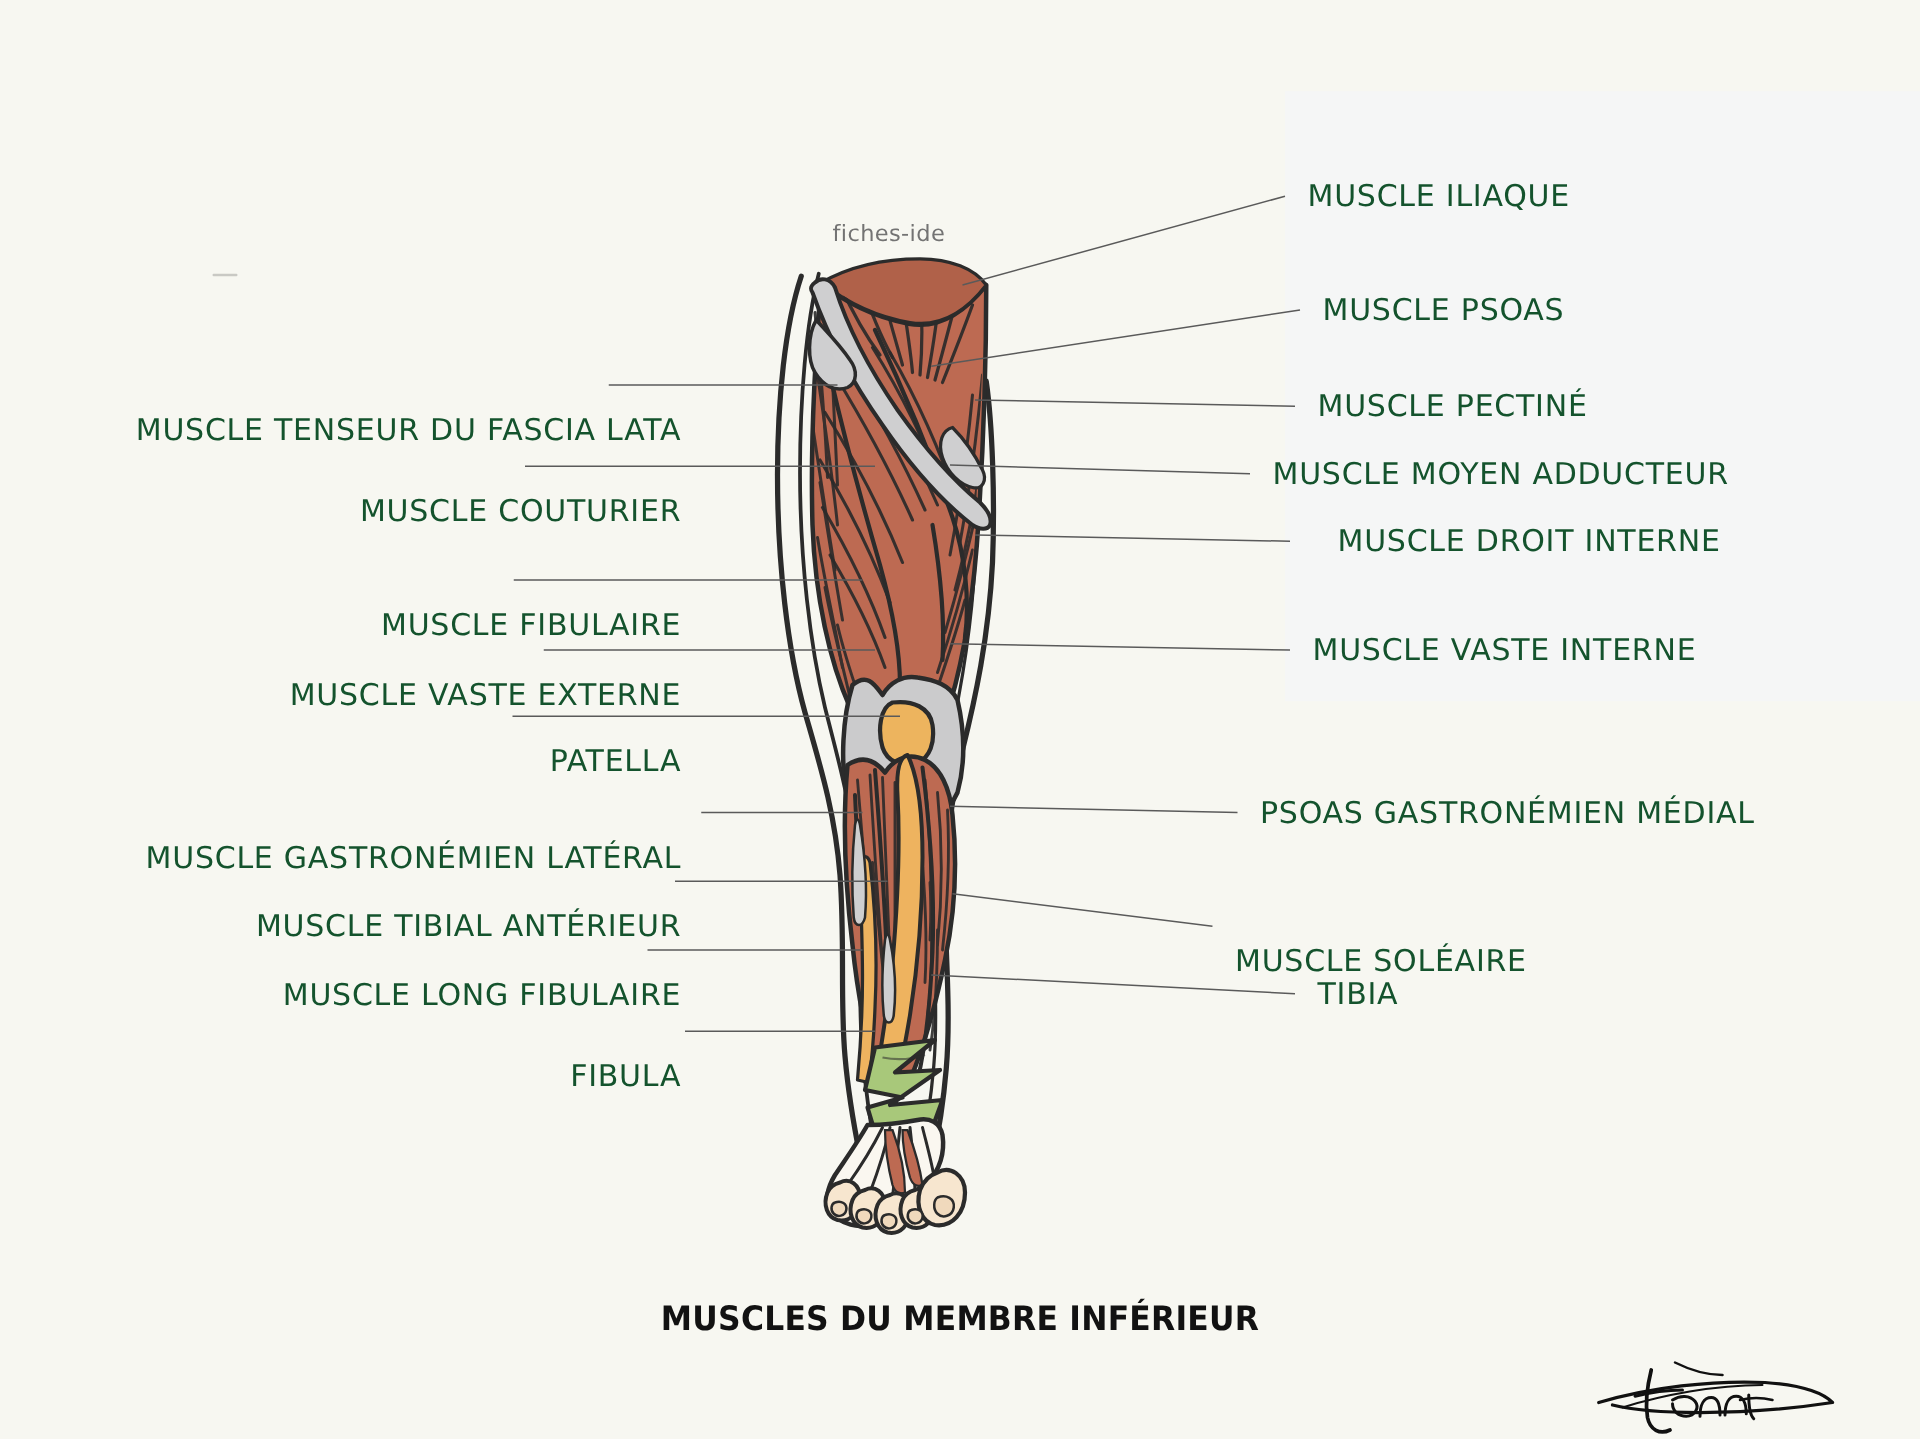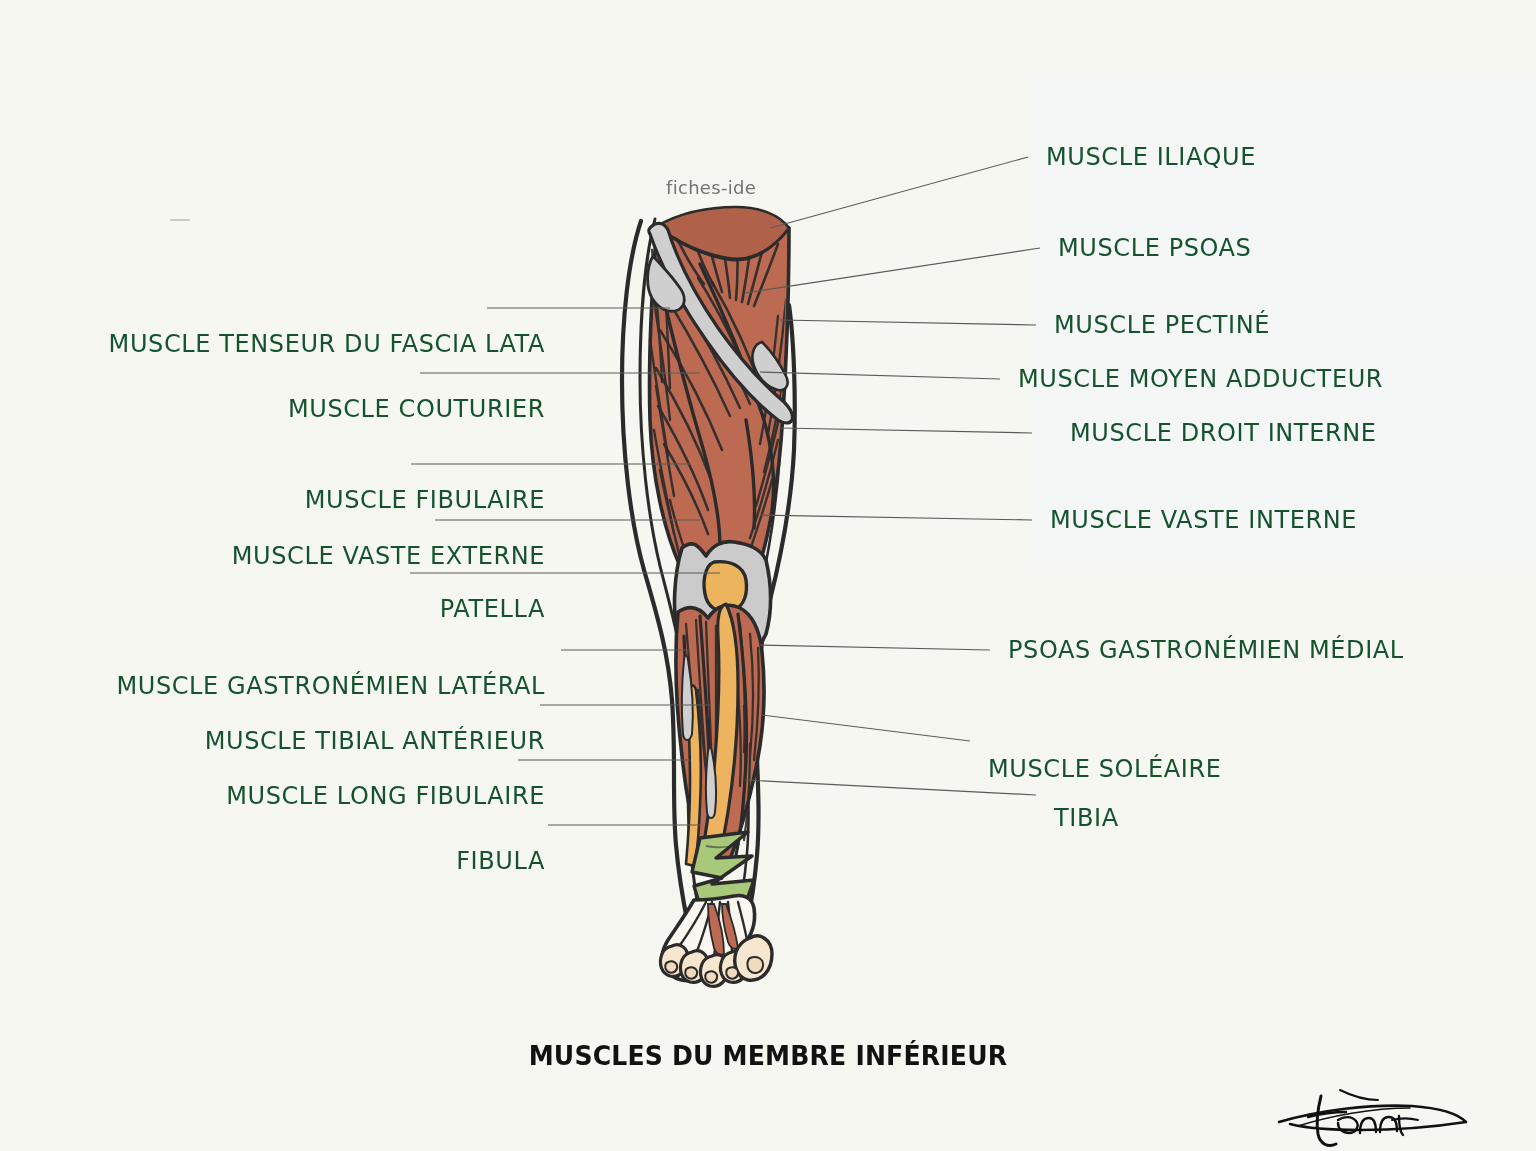--- a/index.html
+++ b/index.html
@@ -321,21 +321,21 @@
     </div>
   <div id="labels-right">
       <div class="lbl right" style="left: 1046px; top: 157px;">MUSCLE ILIAQUE</div>
       <div class="lbl right" style="left: 1058px; top: 248px;">MUSCLE PSOAS</div>
       <div class="lbl right" style="left: 1054px; top: 325px;">MUSCLE PECTINÉ</div>
       <div class="lbl right" style="left: 1018px; top: 379px;">MUSCLE MOYEN ADDUCTEUR</div>
       <div class="lbl right" style="left: 1070px; top: 433px;">MUSCLE DROIT INTERNE</div>
       <div class="lbl right" style="left: 1050px; top: 520px; text-align: center;">MUSCLE VASTE INTERNE</div>
       <div class="lbl right" style="left: 1008px; top: 650px;">PSOAS GASTRONÉMIEN MÉDIAL</div>
       <div class="lbl right" style="left: 988px; top: 741px; margin-top: 28px;">MUSCLE SOLÉAIRE</div>
-      <div class="lbl right" style="left: 1054px; top: 795px; margin-top: 23px;">TIBIA</div>
+      <div class="lbl right" style="left: 1054px; top: 795px;">TIBIA</div>
     </div>
 
   <div id="watermark">fiches-ide</div>
   <div id="title">MUSCLES DU MEMBRE INFÉRIEUR</div>
 
   <svg class="layer">
     <g stroke="#111" fill="none" stroke-linecap="round" stroke-linejoin="round">
       <path d="M1279 1122 C1320 1110 1370 1104 1412 1106 C1440 1108 1458 1114 1466 1122
                C1440 1126 1400 1130 1360 1130 C1330 1130 1306 1128 1290 1124" stroke-width="2.6"></path>
       <path d="M1298 1126 C1330 1116 1372 1108 1410 1108" stroke-width="1.6"></path>

